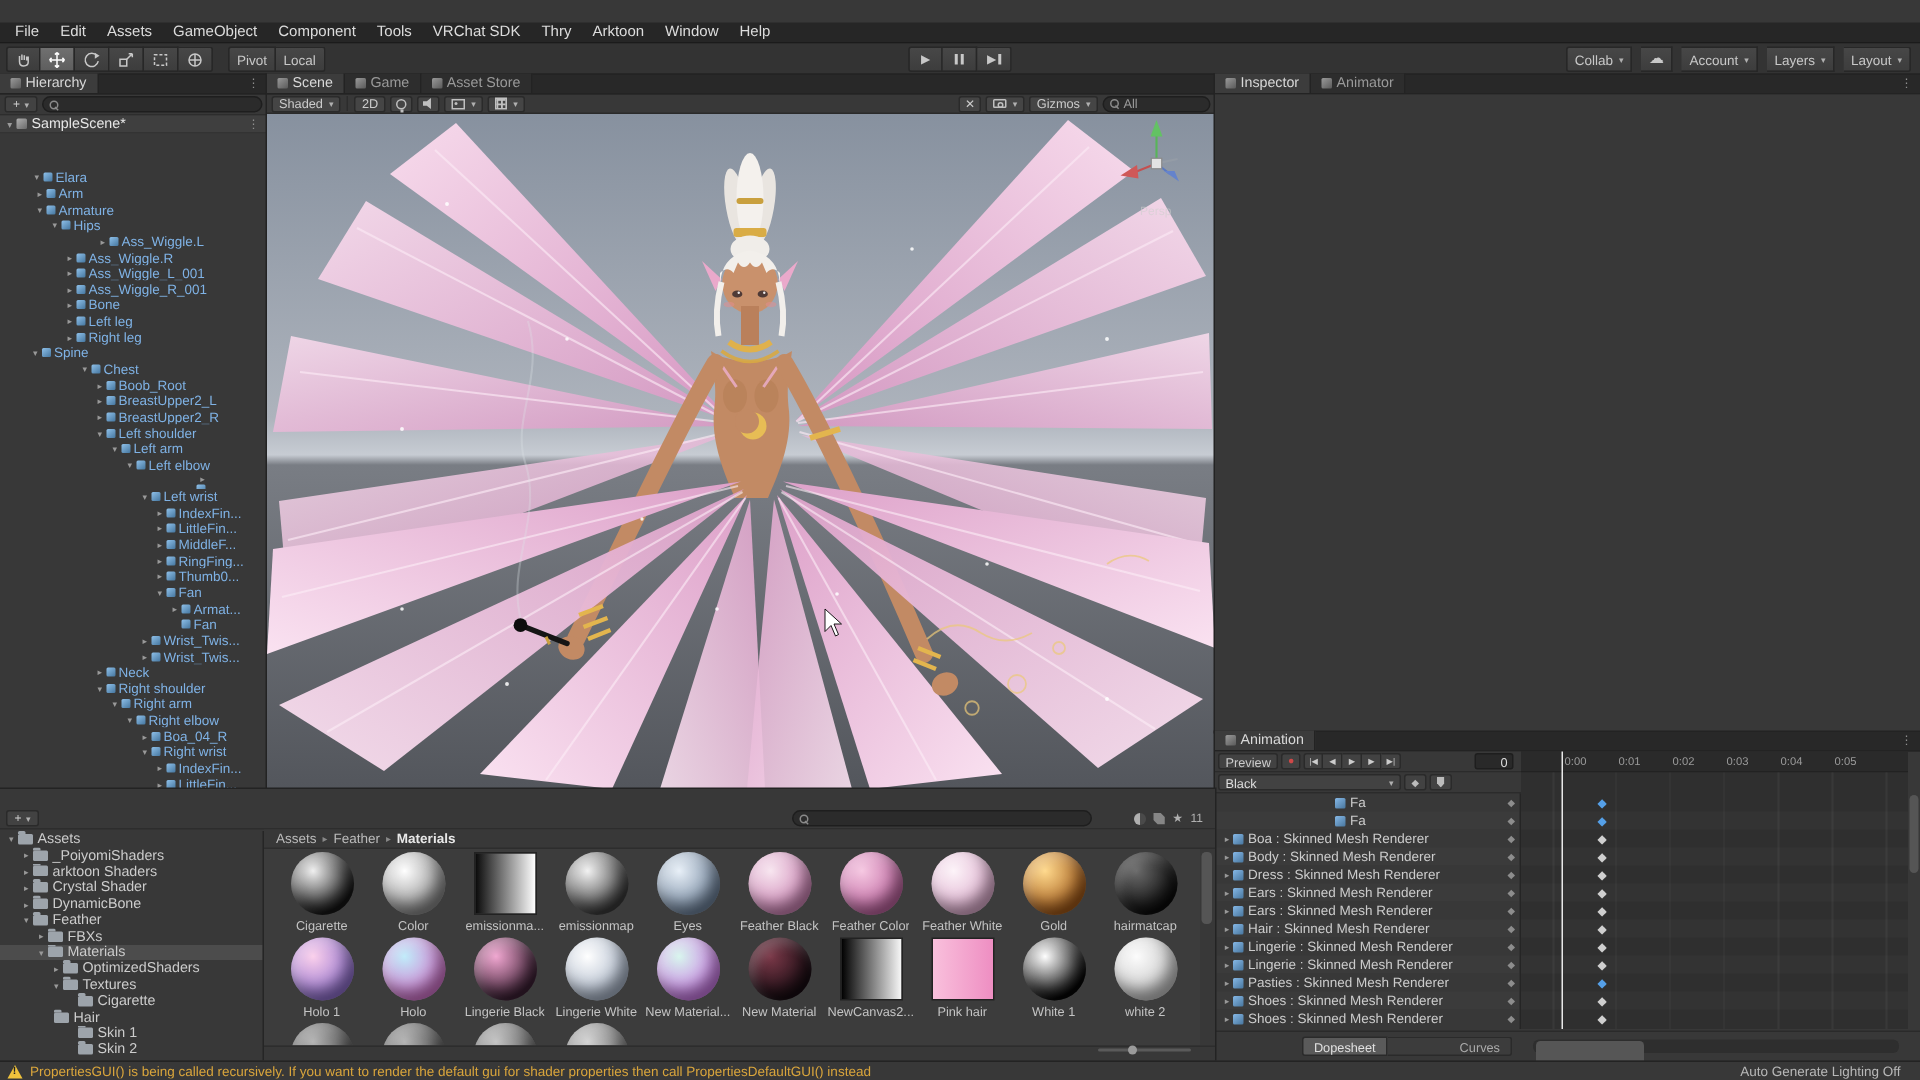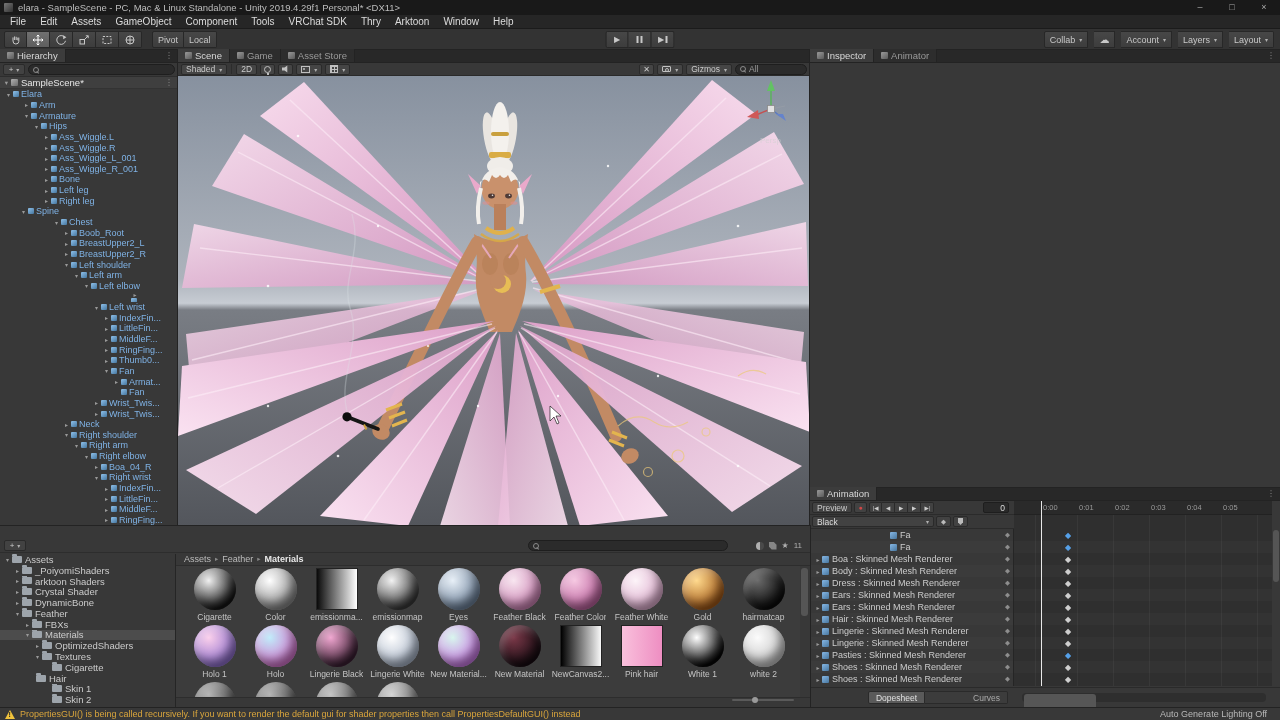--- a/index.html
+++ b/index.html
@@ -158,29 +158,20 @@
 .warn-text{color:#d9a53c;white-space:nowrap;overflow:hidden;}
 .status-right{margin-left:auto;color:#b8b8b8;white-space:nowrap;padding-right:8px;}
 
 .svgicon{display:block;}
 </style>
 </head>
 <body>
 
 <div id="window">
 
-  <div class="titlebar">
-    <span class="ticon"></span>
-    <span class="ttext">elara - SampleScene - PC, Mac &amp; Linux Standalone - Unity 2019.4.29f1 Personal* &lt;DX11&gt;</span>
-    <span class="winbtns">
-      <span class="winbtn">–</span>
-      <span class="winbtn">□</span>
-      <span class="winbtn">×</span>
-    </span>
-  </div>
 
   <div class="menubar">
     <div id="menu-items" style="display:flex;">
         <span class="menu-item">File</span>
         <span class="menu-item">Edit</span>
         <span class="menu-item">Assets</span>
         <span class="menu-item">GameObject</span>
         <span class="menu-item">Component</span>
         <span class="menu-item">Tools</span>
         <span class="menu-item">VRChat SDK</span>
@@ -288,41 +279,41 @@
           <span class="mag"></span>
         </div>
     </div>
     <div class="scene-row">
       <span class="arr">▾</span>
       <span class="cube gray"></span>
       <span>SampleScene*</span>
       <span class="strip-menu" style="line-height:12px;">⋮</span>
     </div>
     <div id="hier-rows">
-        <div class="hrow" style="padding-left: 4px;">
+        <div class="hrow" style="padding-left: 20px; margin-top: 24px;">
           <span class="arr">▾</span>
           <span class="cube"></span>
           <span class="hlbl">Elara</span>
         </div>
         <div class="hrow" style="padding-left: 22px;">
           <span class="arr">▸</span>
           <span class="cube"></span>
           <span class="hlbl">Arm</span>
         </div>
         <div class="hrow" style="padding-left: 22px;">
           <span class="arr">▾</span>
           <span class="cube"></span>
           <span class="hlbl">Armature</span>
         </div>
         <div class="hrow" style="padding-left: 32px;">
           <span class="arr">▾</span>
           <span class="cube"></span>
           <span class="hlbl">Hips</span>
         </div>
-        <div class="hrow" style="padding-left: 42px;">
+        <div class="hrow" style="padding-left: 64px;">
           <span class="arr">▸</span>
           <span class="cube"></span>
           <span class="hlbl">Ass_Wiggle.L</span>
         </div>
         <div class="hrow" style="padding-left: 42px;">
           <span class="arr">▸</span>
           <span class="cube"></span>
           <span class="hlbl">Ass_Wiggle.R</span>
         </div>
         <div class="hrow" style="padding-left: 42px;">

